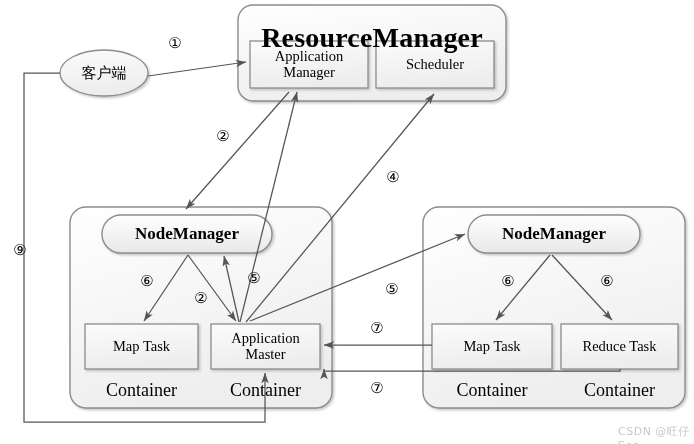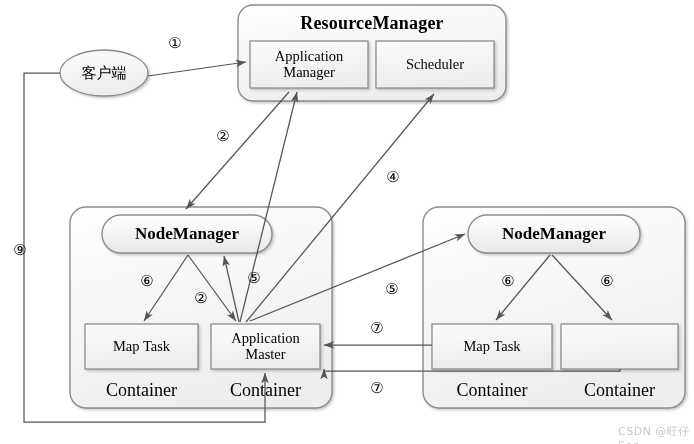--- a/index.html
+++ b/index.html
@@ -4,21 +4,21 @@
 <style>
   html,body{margin:0;padding:0;background:#ffffff;}
   body{width:694px;height:444px;font-family:"Liberation Serif","DejaVu Serif",serif;}
   #stage{position:relative;width:694px;height:444px;overflow:hidden;background:#fff;}
   svg.layer{position:absolute;left:0;top:0;width:694px;height:444px;}
 
   .node-text{
     position:absolute;display:flex;align-items:center;justify-content:center;
     text-align:center;color:#000;pointer-events:none;
   }
-  .rm-title{font-weight:bold;font-size:18px;letter-spacing:.2px;}
+  .rm-title{font-weight:bold;font-size:28px;letter-spacing:.2px;margin-top:15px;}
   .nm-title{font-weight:bold;font-size:17px;}
   .inner-lbl{font-size:14.5px;line-height:1.08;border-radius:15px;}
   .container-lbl{font-size:18px;}
   .client-lbl{font-size:15px;font-family:"DejaVu Sans",sans-serif;}
   .step{font-size:15px;font-family:"DejaVu Serif",serif;color:#000;}
   .watermark{
     position:absolute;font-size:11px;color:#c8c8c8;
     font-family:"DejaVu Sans",sans-serif;letter-spacing:.5px;
   }
 </style>
@@ -141,20 +141,21 @@
     <span>Master</span>
   </div>
 
   <div class="node-text container-lbl" style="left:85px;top:379px;width:113px;height:22px;">Container</div>
   <div class="node-text container-lbl" style="left:211px;top:379px;width:109px;height:22px;">Container</div>
 
   <div class="node-text nm-title" style="left:468px;top:215px;width:172px;height:38px;">NodeManager</div>
 
   <div class="node-text inner-lbl" style="left:432px;top:324px;width:120px;height:45px;">Map Task</div>
 
+  <div class="node-text inner-lbl" style="left:561px;top:324px;width:117px;height:45px;">Reduce Task</div>
 
   <div class="node-text container-lbl" style="left:432px;top:379px;width:120px;height:22px;">Container</div>
   <div class="node-text container-lbl" style="left:561px;top:379px;width:117px;height:22px;">Container</div>
 
   <div class="node-text step" style="left:160px;top:33px;width:30px;height:20px;">①</div>
   <div class="node-text step" style="left:208px;top:126px;width:30px;height:20px;">②</div>
   <div class="node-text step" style="left:378px;top:167px;width:30px;height:20px;">④</div>
   <div class="node-text step" style="left:5px;top:240px;width:30px;height:20px;">⑨</div>
   <div class="node-text step" style="left:132px;top:271px;width:30px;height:20px;">⑥</div>
   <div class="node-text step" style="left:186px;top:288px;width:30px;height:20px;">②</div>

